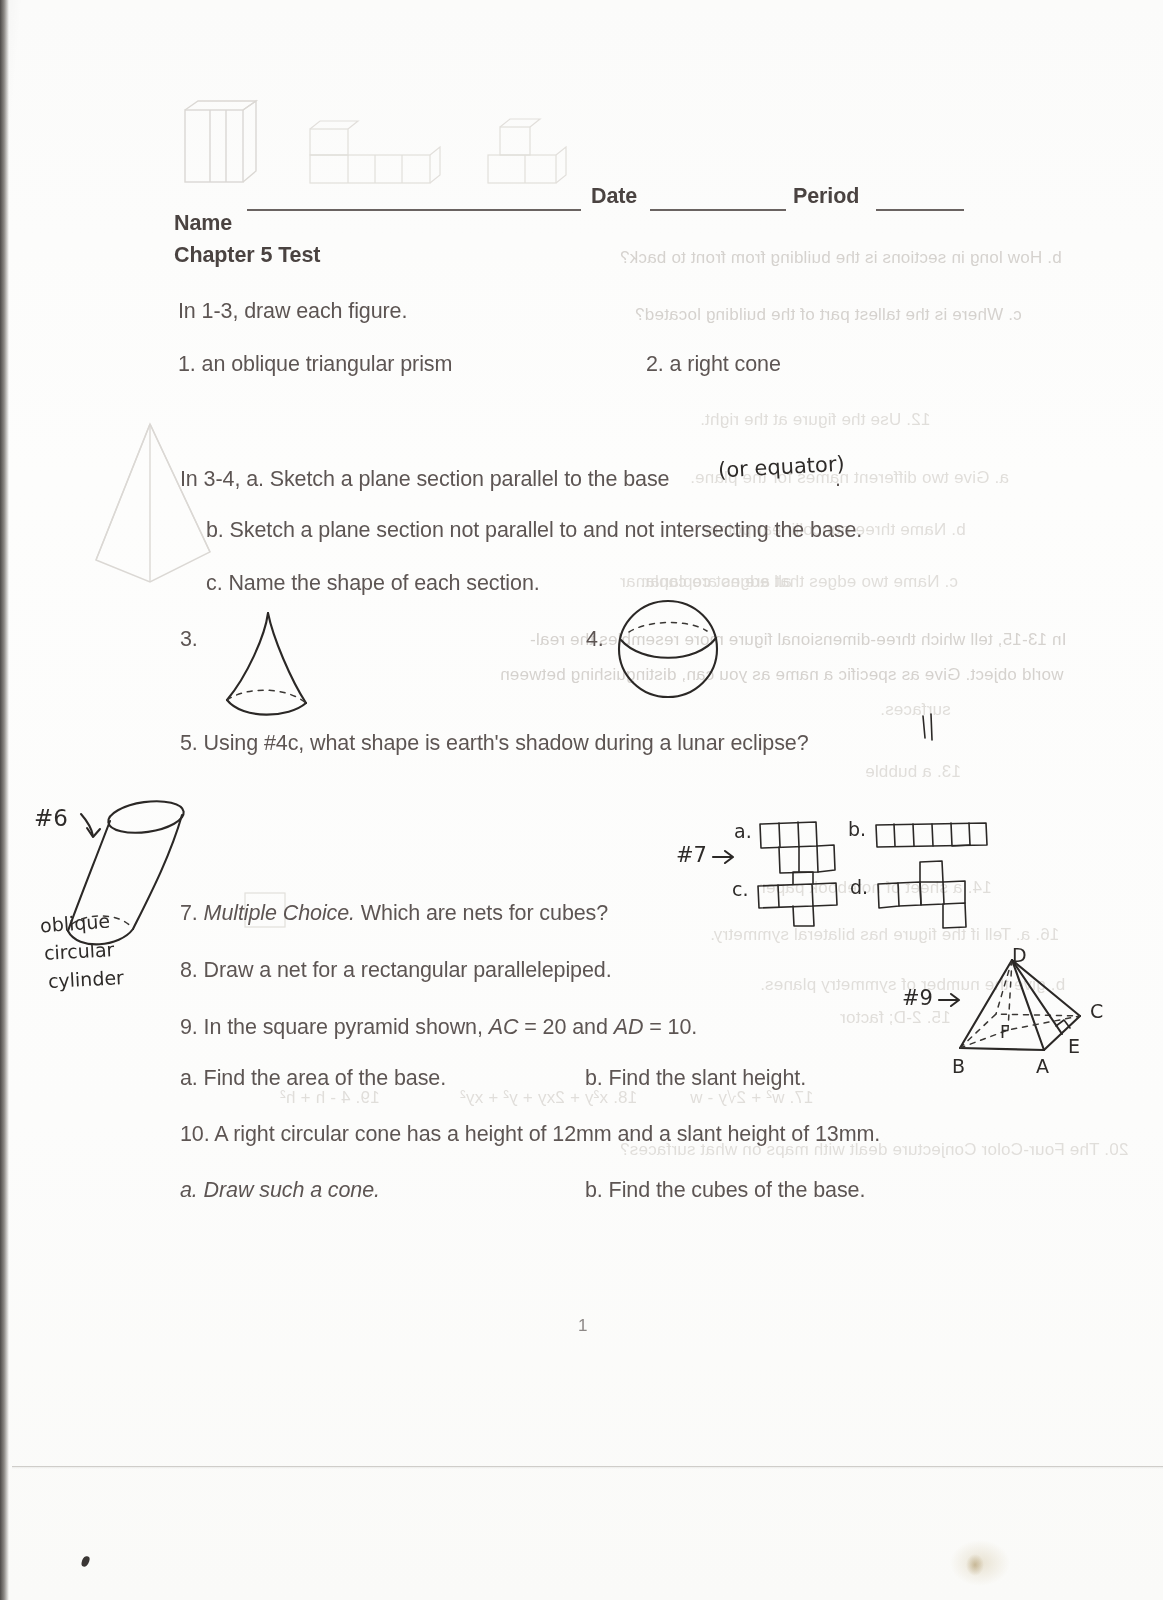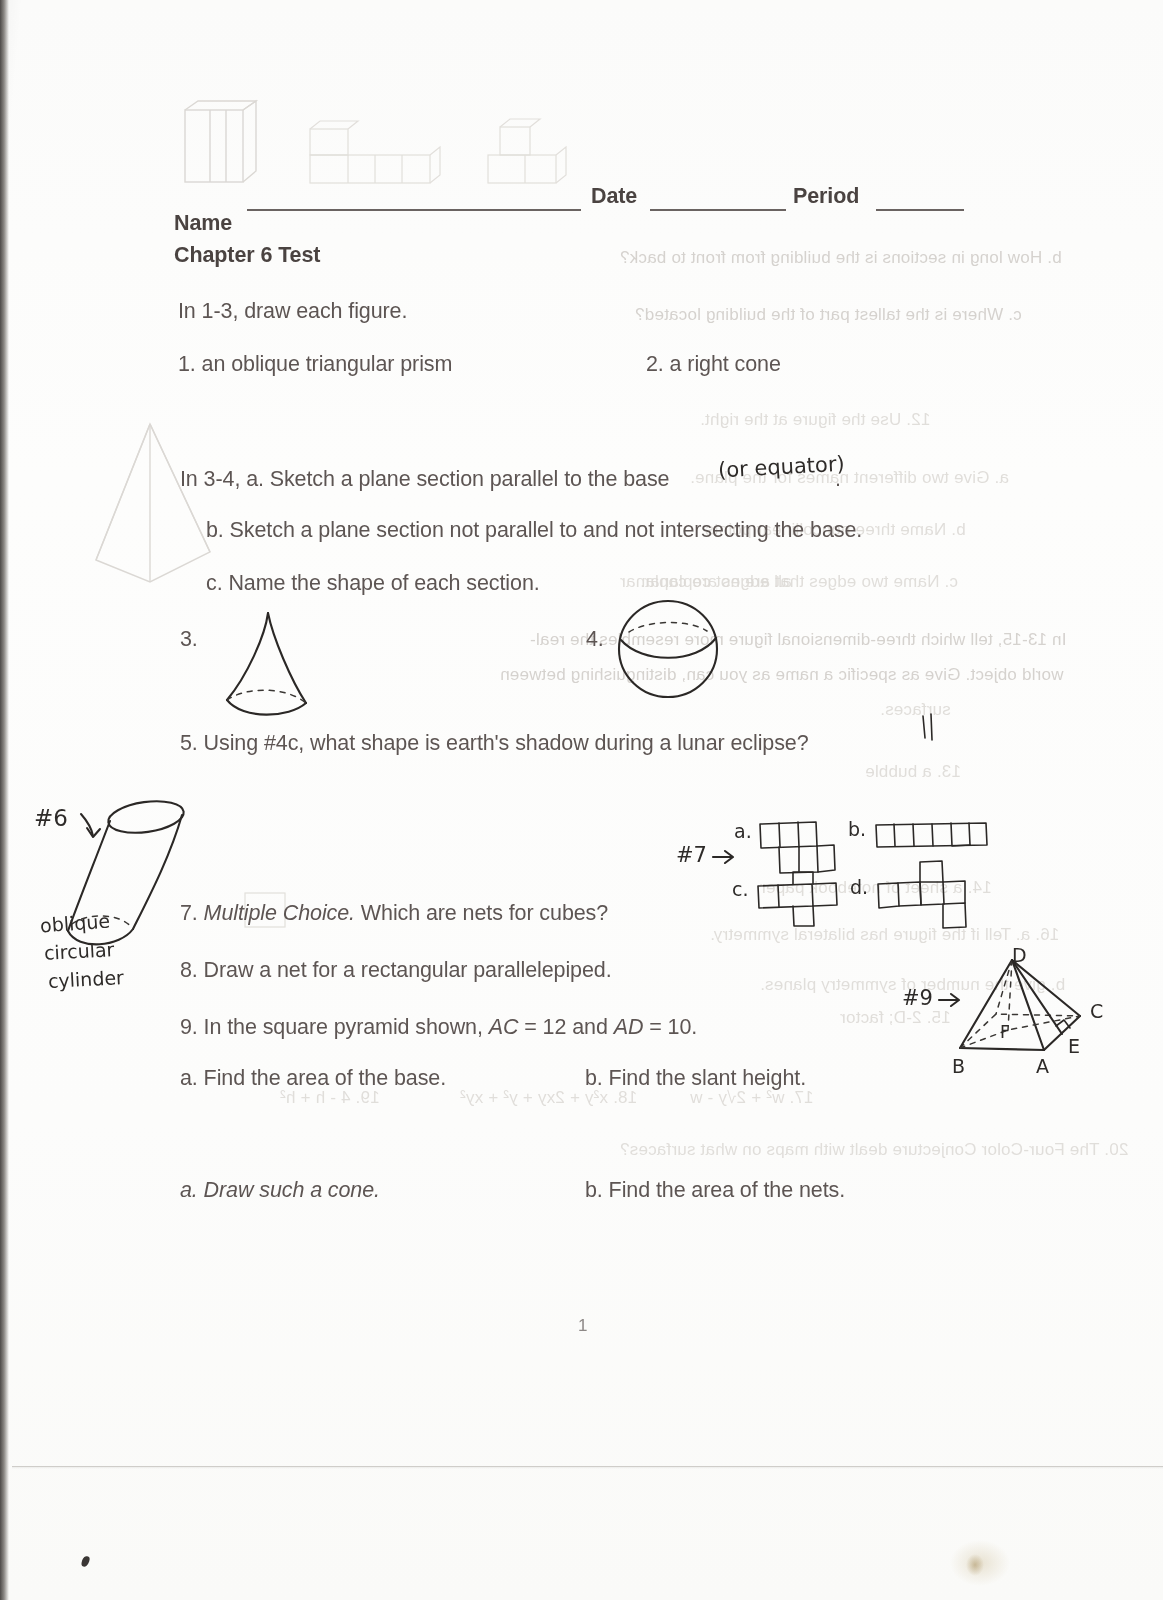--- a/index.html
+++ b/index.html
@@ -176,21 +176,21 @@
 
   <div class="ln bold" style="left:174px; top:184px;margin-top:27px;">Name</div>
   <div class="rule" style="left:247px; top:209px; width:334px;"></div>
 
   <div class="ln bold" style="left:591px; top:184px;text-align:center;">Date</div>
   <div class="rule" style="left:650px; top:209px; width:136px;"></div>
 
   <div class="ln bold" style="left:793px; top:184px;">Period</div>
   <div class="rule" style="left:876px; top:209px; width:88px;"></div>
 
-  <div class="ln bold" style="left:174px; top:243px;">Chapter 6 Test</div>
+  <div class="ln bold" style="left:174px; top:243px;">Chapter 5 Test</div>
 
   <div class="ln" style="left:178px; top:299px;">In 1-3, draw each figure.</div>
 
   <div class="ln" style="left:178px; top:352px;">
     <span>1.</span>
     <span>an oblique triangular prism</span>
   </div>
   <div class="ln" style="left:646px; top:352px;">
     <span>2.</span>
     <span>a right cone</span>
@@ -299,21 +299,21 @@
     <span class="ital">Multiple Choice.</span>
     <span>Which are nets for cubes?</span>
   </div>
   <div class="ln" style="left:180px; top:958px;">
     <span>8.</span>
     <span>Draw a net for a rectangular parallelepiped.</span>
   </div>
 
   <div class="ln" style="left:180px; top:1015px;">
     <span>9.</span>
-    <span>In the square pyramid shown, </span><span class="ital">AC</span><span> = 12 and </span><span class="ital">AD</span><span> = 10.</span>
+    <span>In the square pyramid shown, </span><span class="ital">AC</span><span> = 20 and </span><span class="ital">AD</span><span> = 10.</span>
   </div>
 
   <div class="hand" style="left:902px; top:986px; font-size:21px;">#9</div>
   <svg class="fig" style="left:938px; top:991px;" width="26" height="18">
     <path class="ink" d="M1 9 L20 9"></path>
     <path class="ink" d="M13 3 L21 9 L13 15"></path>
   </svg>
 
   <svg class="fig" style="left:952px; top:938px;" width="150" height="125">
 
@@ -335,22 +335,26 @@
   <div class="hand hand-sm" style="left:1012px; top:944px; font-size:19px;">D</div>
   <div class="hand hand-sm" style="left:1000px; top:1022px; font-size:17px;">F</div>
   <div class="hand hand-sm" style="left:1090px; top:1000px; font-size:19px;">C</div>
   <div class="hand hand-sm" style="left:1068px; top:1035px; font-size:19px;">E</div>
   <div class="hand hand-sm" style="left:952px; top:1055px; font-size:19px;">B</div>
   <div class="hand hand-sm" style="left:1036px; top:1055px; font-size:19px;">A</div>
 
   <div class="ln" style="left:180px; top:1066px;">a. Find the area of the base.</div>
   <div class="ln" style="left:585px; top:1066px;">b. Find the slant height.</div>
 
+  <div class="ln" style="left:180px; top:1122px;">
+    <span>10.</span>
+    <span>A right circular cone has a height of 12mm and a slant height of 13mm.</span>
+  </div>
   <div class="ln" style="left:180px; top:1178px;font-style:italic;">a. Draw such a cone.</div>
-  <div class="ln" style="left:585px; top:1178px;">b. Find the area of the nets.</div>
+  <div class="ln" style="left:585px; top:1178px;">b. Find the cubes of the base.</div>
 
   <div class="pagenum" style="left:578px; top:1316px;">1</div>
 
   <div class="paper-edge"></div>
   <div class="paper-edge-2"></div>
   <div class="speck" style="left:82px; top:1556px; width:7px; height:11px; transform:rotate(18deg);"></div>
   <div class="smudge" style="left:950px; top:1540px; width:60px; height:46px;"></div>
   <div class="smudge" style="left:966px; top:1554px; width:18px; height:22px; background:radial-gradient(closest-side, rgba(150,120,60,0.42), rgba(150,120,60,0));"></div>
 
 </div>

